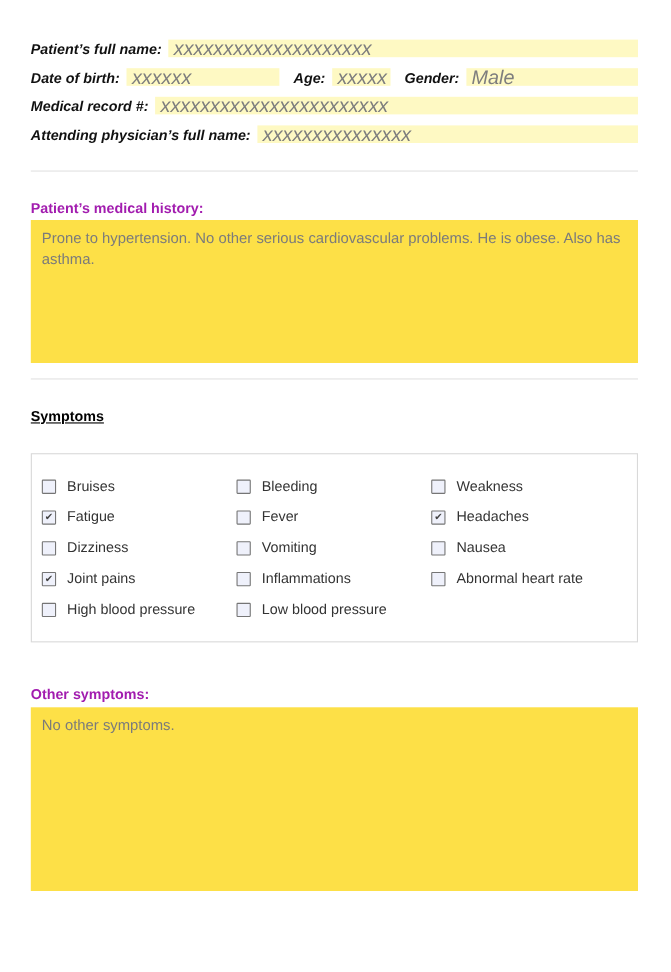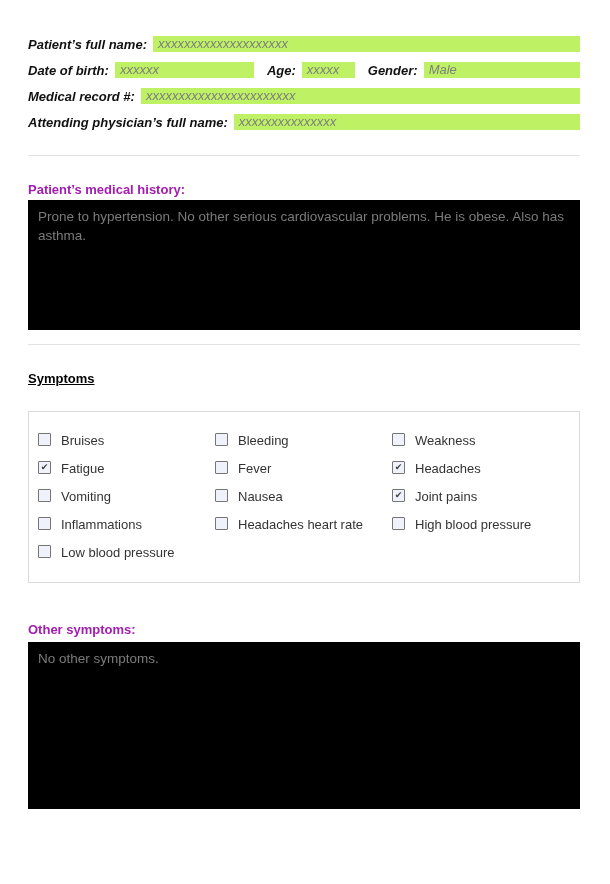--- a/index.html
+++ b/index.html
@@ -26,24 +26,24 @@
   .field-row.first { margin-top: 20px; }
 
   .lbl {
     font-size: 13px;
     font-weight: bold;
     color: #111;
     white-space: nowrap;
     margin-right: 6px;
   }
   .field {
-    background: #bef264;
+    background: #fef9c3;
     height: 16px;
     line-height: 16px;
-    font-size: 13px;
+    font-size: 18px;
     color: #7e7e7e;
     padding: 0 5px;
     white-space: nowrap;
     overflow: hidden;
   }
   .grow { flex: 1; }
   .w-dob { width: 139px; }
   .w-age { width: 53px; }
   .gap { margin-left: 13px; }
 
@@ -51,21 +51,21 @@
   .div1 { margin: 25px 0 0 0; }
   .div2 { margin: 14px 0 0 0; }
 
   .section-lbl {
     font-size: 13px;
     font-weight: bold;
     color: #a21caf;
     margin-top: 26px;
   }
   .textbox {
-    background: #000000;
+    background: #fde047;
     font-size: 13.5px;
     color: #7b7b7b;
     line-height: 19px;
     padding: 7px 10px;
     overflow: hidden;
   }
   .history-box { height: 130px; margin-top: 3px; }
   .other-box  { height: 167px; margin-top: 5px; }
 
   .symptoms-heading {
@@ -80,21 +80,21 @@
     margin-top: 24px;
     height: 172px;
     border: 1px solid #d9d9d9;
     padding: 21px 0 0 9px;
   }
   .symptoms-grid {
     display: grid;
     grid-template-columns: 177px 177px 1fr;
     row-gap: 13px;
   }
-  .symptom { display: flex; align-items: flex-start; cursor: default; }
+  .symptom { display: flex; align-items: flex-end; cursor: default; }
   .checkbox {
     width: 13px; height: 13px;
     border: 1.5px solid #757575;
     border-radius: 1px;
     background: #eff1fb;
     display: inline-flex;
     align-items: center;
     justify-content: center;
     margin-right: 10px;
     flex: 0 0 auto;
@@ -172,38 +172,42 @@
         <span class="checkbox"></span>
         <span class="symptom-lbl">Fever</span>
       </label>
       <label class="symptom">
         <span class="checkbox checked"></span>
         <span class="symptom-lbl">Headaches</span>
       </label>
 
       <label class="symptom">
         <span class="checkbox"></span>
+        <span class="symptom-lbl">Dizziness</span>
+      </label>
+      <label class="symptom">
+        <span class="checkbox"></span>
         <span class="symptom-lbl">Vomiting</span>
       </label>
       <label class="symptom">
         <span class="checkbox"></span>
         <span class="symptom-lbl">Nausea</span>
       </label>
 
       <label class="symptom">
         <span class="checkbox checked"></span>
         <span class="symptom-lbl">Joint pains</span>
       </label>
       <label class="symptom">
         <span class="checkbox"></span>
         <span class="symptom-lbl">Inflammations</span>
       </label>
       <label class="symptom">
         <span class="checkbox"></span>
-        <span class="symptom-lbl">Headaches heart rate</span>
+        <span class="symptom-lbl">Abnormal heart rate</span>
       </label>
 
       <label class="symptom">
         <span class="checkbox"></span>
         <span class="symptom-lbl">High blood pressure</span>
       </label>
       <label class="symptom">
         <span class="checkbox"></span>
         <span class="symptom-lbl">Low blood pressure</span>
       </label>

